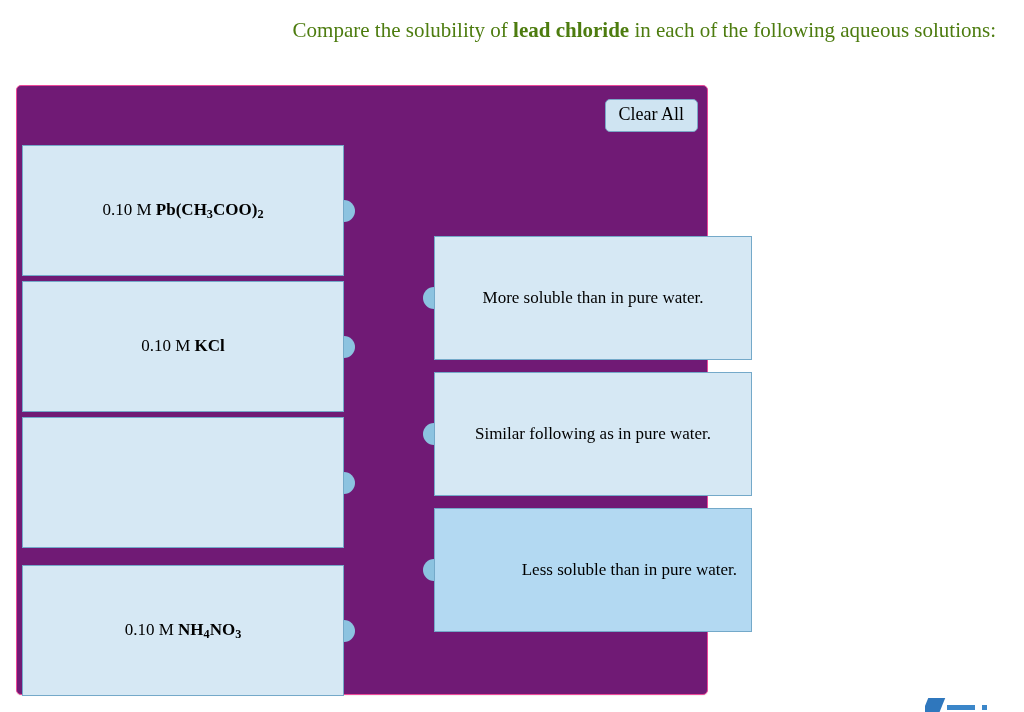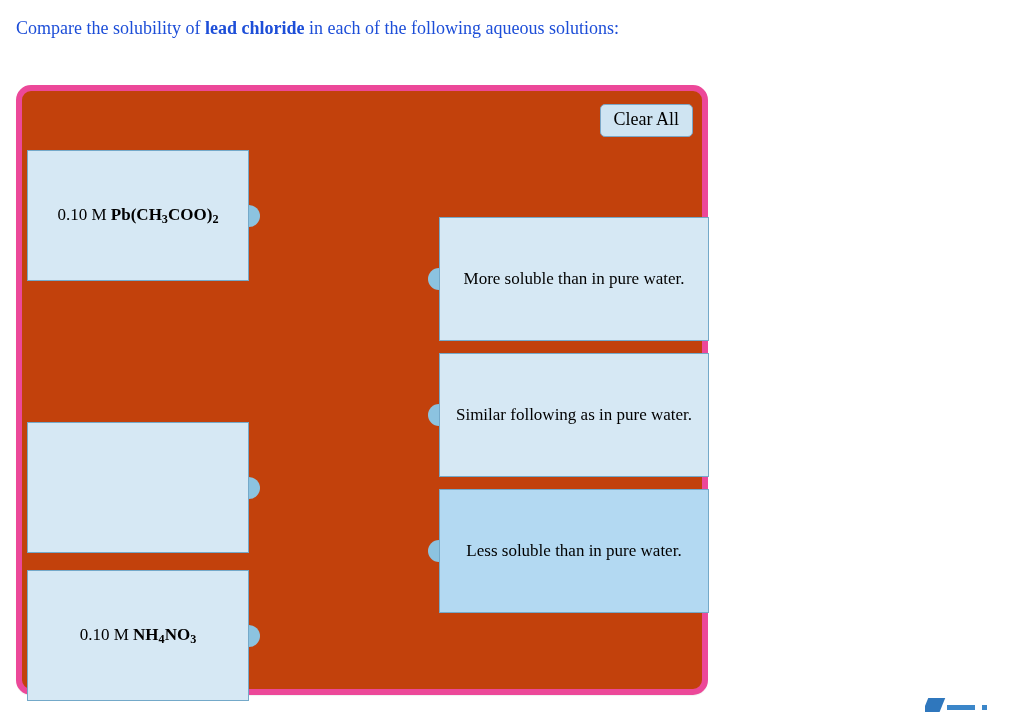--- a/index.html
+++ b/index.html
@@ -16,39 +16,40 @@
     font-family: "Liberation Serif", "DejaVu Serif", serif;
     color: #000000;
   }
 
   
   .question-prompt {
     position: absolute;
     left: 16px;
     top: 16px;
     width: 980px;
-    font-size: 18px;
+    font-size: 21px;
     line-height: 1.35;
-    color: #1d4ed8;
+    color: #4d7c0f;
     white-space: nowrap;
+    text-align: right;
   }
   .question-prompt .bold-term {
     font-weight: bold;
   }
 
   
   .activity-panel {
     position: absolute;
     left: 16px;
     top: 85px;
     width: 692px;
     height: 610px;
-    background: #c2410c;
-    border: 6px solid #ec4899;
-    border-radius: 15px;
+    background: #701a75;
+    border: 1px solid #ec4899;
+    border-radius: 5px;
     box-sizing: border-box;
     box-shadow: 0 1px 1px rgba(0,0,0,0.06);
   }
 
   
   .clear-all-button {
     position: absolute;
     right: 9px;
     top: 13px;
     padding: 5px 13px 6px 13px;
@@ -106,31 +107,31 @@
   .knob.right {
     right: -12px;
     border-radius: 0 11px 11px 0;
   }
   .knob.left {
     left: -12px;
     border-radius: 11px 0 0 11px;
   }
 
   
-  .source-tile { left: 5px; width: 222px; }
+  .source-tile { left: 5px; width: 322px; }
   .src-1 { top: 59px;  height: 131px; }
   .src-2 { top: 195px; height: 131px; }
   .src-3 { top: 331px; height: 131px; }
   .src-4 { top: 467px; height: 131px; margin-top: 12px; }
 
   
-  .target-tile { left: 417px; width: 270px; }
+  .target-tile { left: 417px; width: 318px; margin-top: 24px; }
   .tgt-1 { top: 126px; height: 124px; }
   .tgt-2 { top: 262px; height: 124px; }
-  .tgt-3 { top: 398px; height: 124px; }
+  .tgt-3 { top: 398px; height: 124px; justify-content: flex-end; }
 
   
   .corner-logo {
     position: absolute;
     left: 925px;
     top: 698px;
     width: 70px;
     height: 14px;
     overflow: hidden;
   }
@@ -171,20 +172,26 @@
 
   <div class="clear-all-button">Clear All</div>
 
   <div class="tile source-tile src-1">
     <span class="tile-text">
       <span>0.10 M </span><span class="bold">Pb(CH<sub>3</sub>COO)<sub>2</sub></span>
     </span>
     <span class="knob right"></span>
   </div>
 
+  <div class="tile source-tile src-2">
+    <span class="tile-text">
+      <span>0.10 M </span><span class="bold">KCl</span>
+    </span>
+    <span class="knob right"></span>
+  </div>
 
   <div class="tile source-tile src-3">
     <span class="knob right"></span>
   </div>
 
   <div class="tile source-tile src-4">
     <span class="tile-text">
       <span>0.10 M </span><span class="bold">NH<sub>4</sub>NO<sub>3</sub></span>
     </span>
     <span class="knob right"></span>

